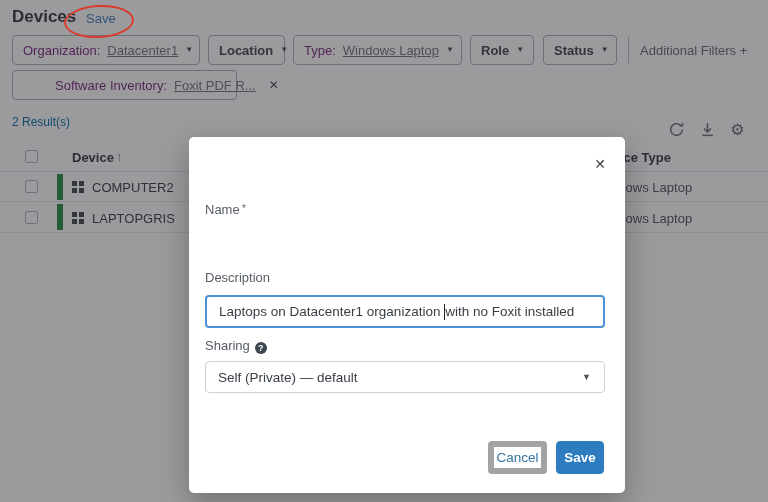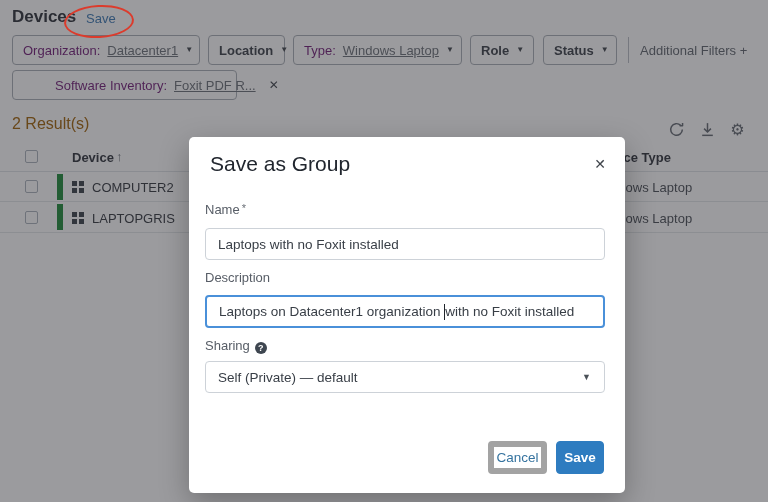--- a/index.html
+++ b/index.html
@@ -23,21 +23,21 @@
   }
   .chip .lbl { font-weight:400; color:#701a75; }
   .chip .lbl.light { font-weight:600; color:#3a3f47; }
   .chip .val { color:#6b7077;text-decoration:underline; }
   .caret { font-size:8px; color:#3f444b; line-height:1; }
   .chip-x { font-size:12px; color:#3f444b; margin-left:6px; cursor:pointer; }
 
   .vdivider { left:628px; top:37px; width:1px; height:26px; background:#b9bec4; }
   .add-filters { left:640px; top:43px; font-size:13px; color:#5f656d; cursor:pointer; }
 
-  .results { left:12px; top:115px; font-size:16px; color:#a16207; }
+  .results { left:12px; top:115px; font-size:12px; color:#0369a1; }
 
   .tool-icon { position:absolute; top:121px; width:17px; height:17px; color:#626870; cursor:pointer; }
   .tool-icon svg { width:100%; height:100%; display:block; }
   .gear-glyph { font-family:"DejaVu Sans", sans-serif; font-size:16px; line-height:17px; text-align:center; }
 
   
   .thead { left:0; top:143px; width:768px; height:29px; border-bottom:1px solid #dfe2e6; }
   .trow  { left:0; width:768px; height:30px; border-bottom:1px solid #e3e6e9; cursor:pointer; }
   .row1 { top:172px; } .row2 { top:202px; height:31px; }
   .cbx {
@@ -190,28 +190,24 @@
     <span class="dev-name" style="top:9px;">LAPTOPGRIS</span>
     <span class="dev-type" style="top:9px;">Windows Laptop</span>
   </div>
 </div>
 
 <div class="overlay"></div>
 
 <div class="annotation-ellipse"></div>
 
 <div class="modal">
-  <div class="abs modal-title">Save as Group</div>
   <div class="abs modal-close">✕</div>
 
   <div class="field-label" style="top:65px;">
     <span>Name</span><span class="req">*</span>
-  </div>
-  <div class="finput" style="top:91px;">
-    <span>Laptops with no Foxit installed</span>
   </div>
 
   <div class="field-label" style="top:133px;">Description</div>
   <div class="finput focused" style="top:158px;">
     <span>Laptops on Datacenter1 organization </span>
       <span class="text-caret"></span>
       <span>with no Foxit installed</span>
   </div>
 
   <div class="field-label" style="top:201px;">

